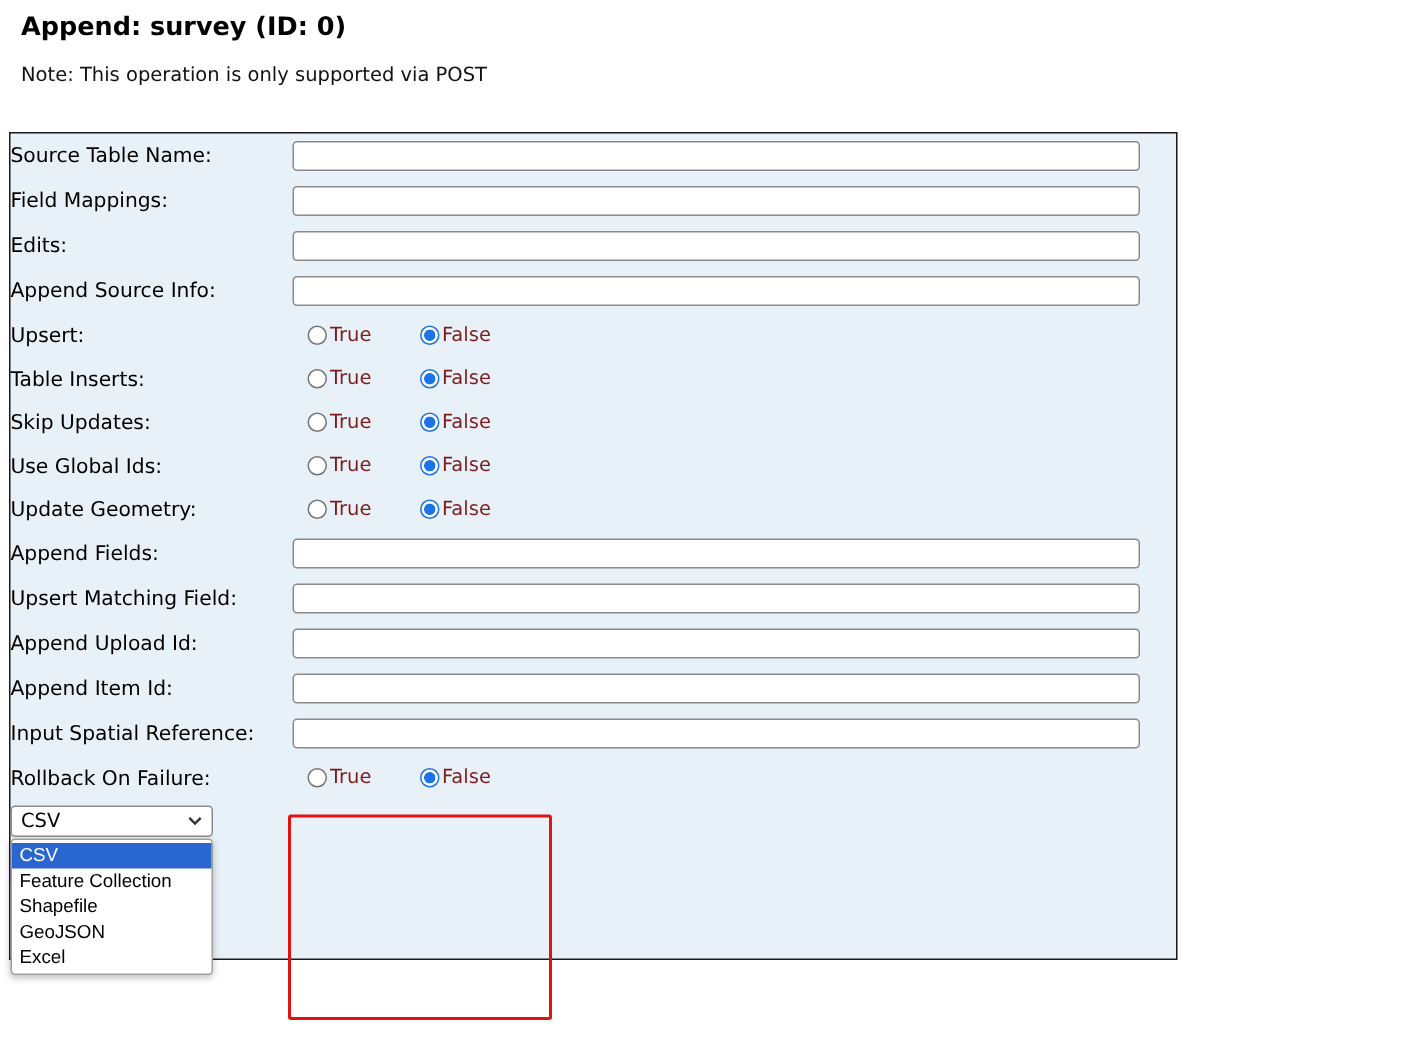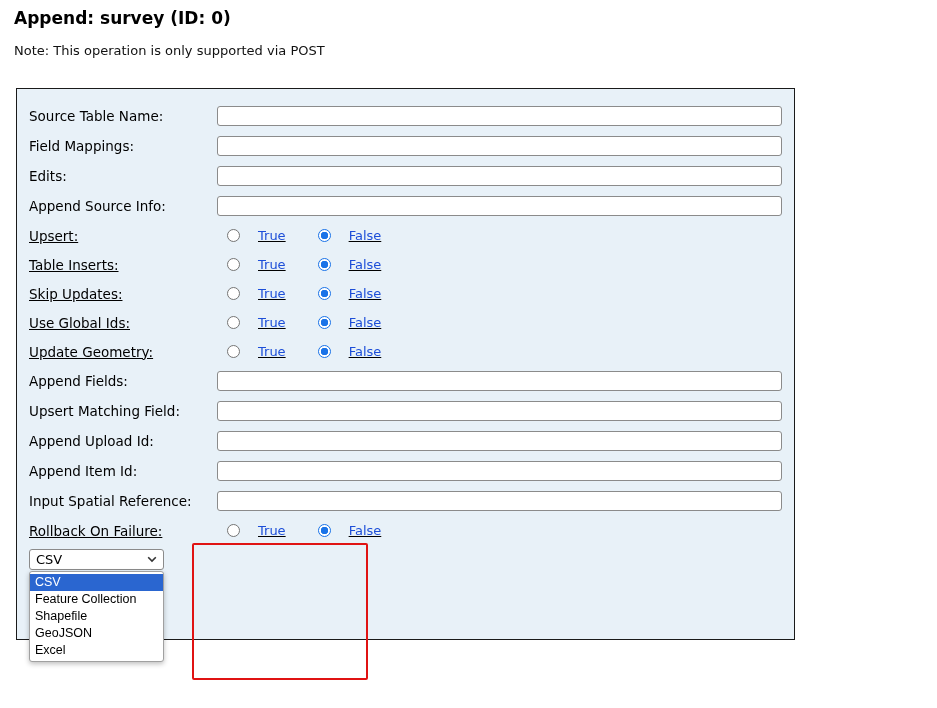--- a/index.html
+++ b/index.html
@@ -9,47 +9,47 @@
     --dropdown-highlight:#2a66d0;
     --annotation-red:#e01313;
   }
   *{margin:0;padding:0;}
   html,body{background:#fff;}
   body{font-family:"DejaVu Sans","Liberation Sans",sans-serif;}
   .page{position:relative;width:843px;height:708px;background:#fff;overflow:hidden;}
   .page-title{padding:8px 0 0 14px;font-size:17px;font-weight:bold;color:#000;}
   .note{margin:15px 0 0 14px;font-size:13px;color:#111;}
   .form{
-    position:absolute;left:16px;top:88px;width:779px;height:552px;
+    position:absolute;left:6px;top:88px;width:779px;height:552px;
     box-sizing:border-box;background:var(--form-bg,#e8f1f8);
-    border:1px solid var(--form-border,#1a1a1a);padding:12px;
+    border:1px solid var(--form-border,#1a1a1a);padding:0;
   }
   .row{display:flex;align-items:center;}
   .row-text{height:30px;}
-  .row-radio{height:29px;text-decoration:underline;}
+  .row-radio{height:29px;}
   .row-select{height:28px;}
   .row-format{height:30px;}
   .row-button{height:34px;}
   .lbl{flex:0 0 188px;width:188px;font-size:13.5px;color:#000;}
   .txt{
     width:565px;height:20px;box-sizing:border-box;border:1px solid #8b8b8b;
     border-radius:3px;background:#fff;font-size:13px;padding:1px 4px;
     font-family:inherit;
   }
   .radio-group{display:flex;align-items:center;margin-left:10px;}
   .radio{
     appearance:none;-webkit-appearance:none;width:13px;height:13px;
     border:1px solid #757575;border-radius:50%;background:#fff;margin:0;flex:0 0 13px;
   }
   .radio:checked{
     border-color:var(--accent-blue,#1a73e8);
     background:radial-gradient(circle,var(--accent-blue,#1a73e8) 0 3.5px,#fff 4px);
   }
   .radio.gap{margin-left:32px;}
-  .radio-lbl{margin-left:18px;font-size:13px;color:#1d4ed8;}
+  .radio-lbl{margin-left:2px;font-size:13px;color:#7f1d1d;}
   .select-wrap{position:relative;}
   .select-box{
     width:135px;height:21px;box-sizing:border-box;border:1px solid #8b8b8b;
     border-radius:3px;background:#fff;display:flex;align-items:center;
     justify-content:space-between;padding:0 6px;cursor:default;
   }
   .select-value{font-size:13px;color:#000;}
   .chevron{display:flex;align-items:center;}
   .dropdown{
     position:absolute;left:0;top:22px;width:133px;background:#fff;

